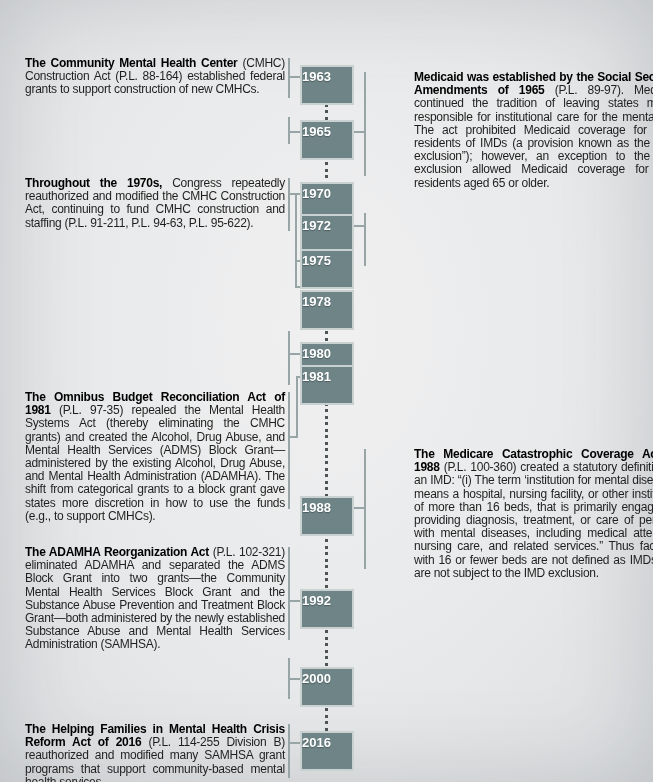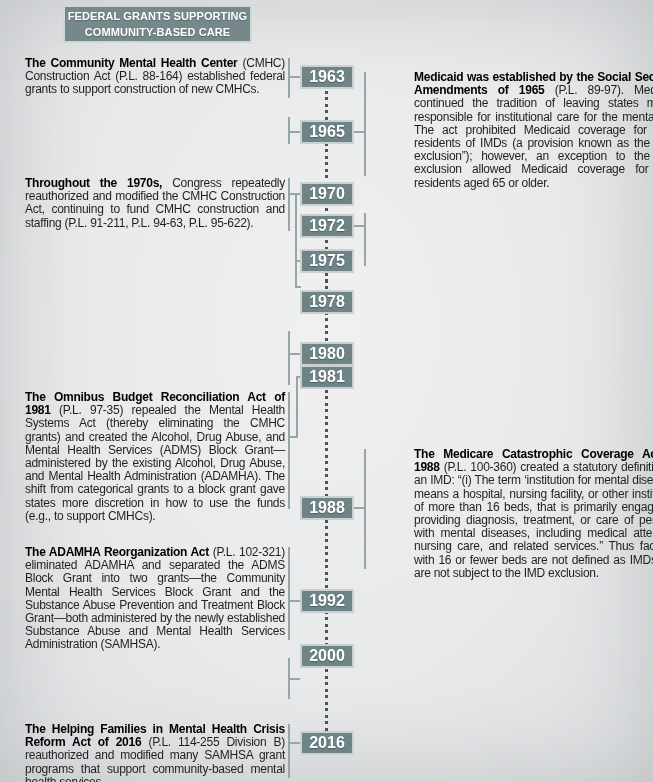--- a/index.html
+++ b/index.html
@@ -10,23 +10,23 @@
     font-family:"Liberation Sans", sans-serif;
   }
   .hdr{
     position:absolute;top:5px;height:38px;box-sizing:border-box;
     background:#75888b;border:2px solid #cfd6d5;
     color:#fff;font-weight:bold;font-size:11px;line-height:16px;
     text-align:center;display:flex;flex-direction:column;justify-content:center;
     letter-spacing:0.1px;text-shadow:0 1px 1px rgba(0,0,0,0.25);
   }
   .year{
-    position:absolute;left:300px;width:54px;height:24px;box-sizing:border-box;
+    position:absolute;left:300px;width:54px;height:40px;box-sizing:border-box;
     background:#6e8487;border:2px solid #c9d1d1;z-index:3;
-    color:#fff;font-weight:bold;font-size:16px;line-height:20px;text-align:center;
+    color:#fff;font-weight:bold;font-size:13px;line-height:20px;
     text-shadow:0 1px 1px rgba(0,0,0,0.3);
   }
   .dotline{
     position:absolute;left:325px;top:78px;width:3px;height:667px;z-index:1;
     background:repeating-linear-gradient(to bottom,#4e5456 0 3px,transparent 3px 6.5px);
   }
   .vbar,.hline{position:absolute;background:#98a5a6;z-index:2;}
   .vbar{width:2px;}
   .hline{height:2px;}
   .entry{
@@ -35,38 +35,34 @@
   }
   .entry b{color:#000;}
   .entry.left{left:25px;width:260px;}
   .entry.right{left:372px;width:266px;margin-left:42px;}
 </style>
 </head>
 <body>
 
 <div id="stage">
 
-  <div class="hdr" style="left:63px;width:189px">
-    <div>FEDERAL GRANTS SUPPORTING</div>
-    <div>COMMUNITY-BASED CARE</div>
-  </div>
 
   <div class="dotline"></div>
 
   <div class="year" style="top:65px">1963</div>
   <div class="year" style="top:120px">1965</div>
   <div class="year" style="top:182px">1970</div>
   <div class="year" style="top:214px">1972</div>
   <div class="year" style="top:249px">1975</div>
   <div class="year" style="top:290px">1978</div>
   <div class="year" style="top:342px">1980</div>
   <div class="year" style="top:365px">1981</div>
   <div class="year" style="top:496px">1988</div>
   <div class="year" style="top:589px">1992</div>
-  <div class="year" style="top:644px">2000</div>
+  <div class="year" style="top:667px">2000</div>
   <div class="year" style="top:731px">2016</div>
 
   <div class="vbar" style="left:288px;top:58px;height:40px"></div>
   <div class="vbar" style="left:288px;top:117px;height:27px"></div>
   <div class="vbar" style="left:288px;top:178px;height:53px"></div>
   <div class="vbar" style="left:288px;top:331px;height:54px"></div>
   <div class="vbar" style="left:288px;top:392px;height:117px"></div>
   <div class="vbar" style="left:288px;top:547px;height:93px"></div>
   <div class="vbar" style="left:288px;top:658px;height:41px"></div>
   <div class="vbar" style="left:288px;top:724px;height:54px"></div>

